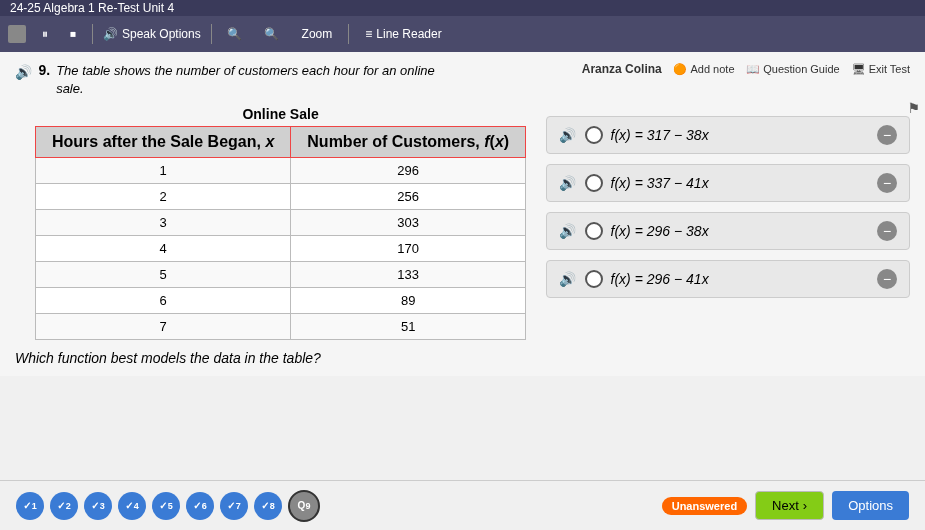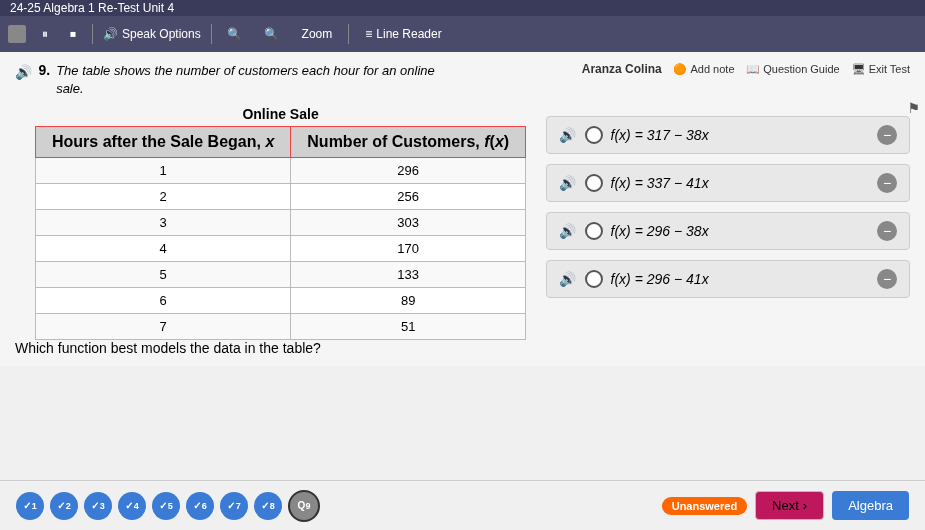--- a/index.html
+++ b/index.html
@@ -225,21 +225,23 @@
       border: 1px solid #bbb;
       border-radius: 4px;
       padding: 6px 14px;
       font-size: 13px;
       cursor: pointer;
       margin-top: 4px;
       align-self: flex-start;
     }
     
     .bottom-question {
-      font-size: 14px;
+      margin-top: 10px;
+      font-size: 14px;
+      font-style: italic;
     }
     
     .nav-bar {
       position: absolute;
       bottom: 0;
       left: 0;
       right: 0;
       background: #f0f0f0;
       border-top: 1px solid #ccc;
       display: flex;
@@ -279,21 +281,21 @@
       border-radius: 12px;
       padding: 3px 10px;
       font-size: 11px;
       font-weight: bold;
     }
     .nav-buttons {
       display: flex;
       gap: 8px;
     }
     .next-btn {
-      background: #be185d;
+      background: #84cc16;
       border: 1px solid #bbb;
       border-radius: 4px;
       padding: 6px 16px;
       font-size: 13px;
       cursor: pointer;
       display: flex;
       align-items: center;
       gap: 4px;
     }
     .review-btn {
@@ -494,18 +496,18 @@
           <span style="font-size:9px;">9</span>
         </div>
       </div>
     <div style="display:flex;align-items:center;gap:8px;">
       <div class="unanswered-badge">Unanswered</div>
       <div class="nav-buttons">
         <button class="next-btn">
           <span>Next</span>
           <span>›</span>
         </button>
-        <button class="review-btn">Algebra</button>
+        <button class="review-btn">Options</button>
       </div>
     </div>
   </div>
 
 </div>
 
 </body></html>

